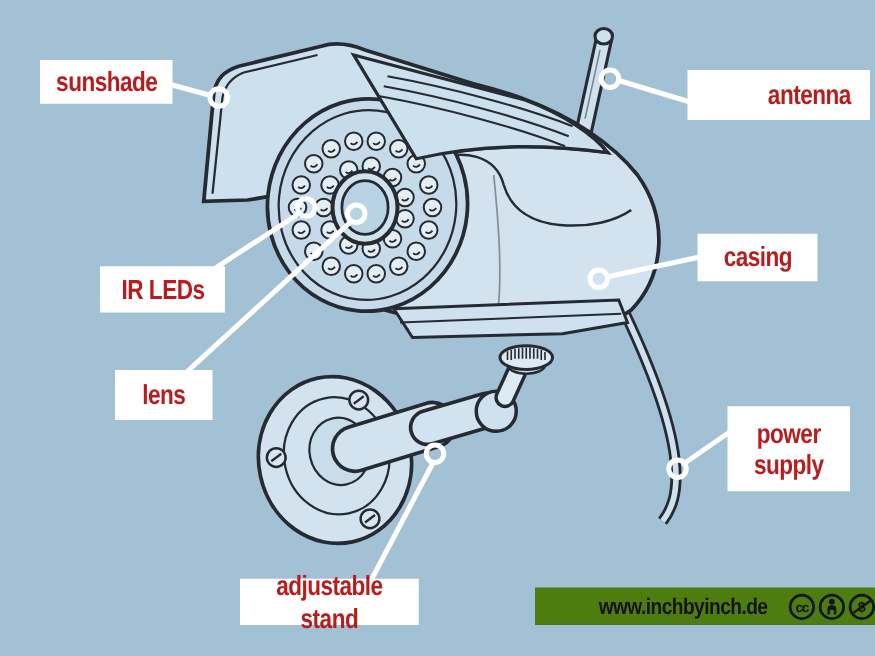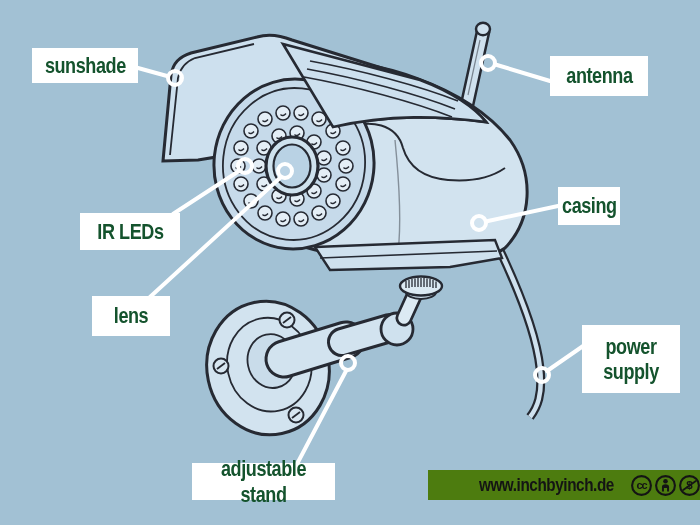--- a/index.html
+++ b/index.html
@@ -3,21 +3,21 @@
 <meta charset="utf-8">
 <style>
   html,body{margin:0;padding:0;}
   #stage{
     position:relative;width:700px;height:525px;overflow:hidden;
     background:#a2c1d4;
     font-family:"Liberation Sans",sans-serif;
   }
   #illustration{position:absolute;left:0;top:0;}
   .lbl{
-    position:absolute;background:#ffffff;color:#14532d;
+    position:absolute;background:#ffffff;color:#b91c1c;
     display:flex;align-items:center;justify-content:center;
     font-weight:bold;font-size:22px;line-height:1.15;text-align:center;
   }
   .lbl > span{transform:scaleX(0.82);letter-spacing:-0.5px;white-space:pre-line;}
   #title-box{
     position:absolute;left:412px;top:412px;width:288px;height:53px;
     background:#ffffff;color:#141414;display:flex;align-items:center;justify-content:center;
     font-weight:bold;font-size:38px;
   }
   #title-box > span{transform:scaleX(0.80);letter-spacing:-1px;}
@@ -170,33 +170,33 @@
       <use href="#ring" x="479" y="223"></use>
       <use href="#ring" x="542" y="375"></use>
       <use href="#ring" x="348" y="363"></use>
     </g>
   </svg>
 
   <div class="lbl" style="left:32px;top:48px;width:106px;height:35px;">
     <span>sunshade</span>
   </div>
 
-  <div class="lbl" style="left:550px;top:56px;width:98px;height:40px;">
+  <div class="lbl" style="left:550px;top:56px;width:98px;height:40px;padding-left:48px;">
     <span>antenna</span>
   </div>
 
   <div class="lbl" style="left:80px;top:213px;width:100px;height:37px;">
     <span>IR LEDs</span>
   </div>
 
   <div class="lbl" style="left:92px;top:296px;width:78px;height:40px;">
     <span>lens</span>
   </div>
 
-  <div class="lbl" style="left:558px;top:187px;width:62px;height:38px;">
+  <div class="lbl" style="left:558px;top:187px;width:96px;height:38px;">
     <span>casing</span>
   </div>
 
   <div class="lbl" style="left:582px;top:277px;width:98px;height:68px;margin-top:48px;">
     <span style="width:70px;">power supply</span>
   </div>
 
   <div class="lbl" style="left:192px;top:463px;width:143px;height:37px;">
     <span>adjustable stand</span>
   </div>

